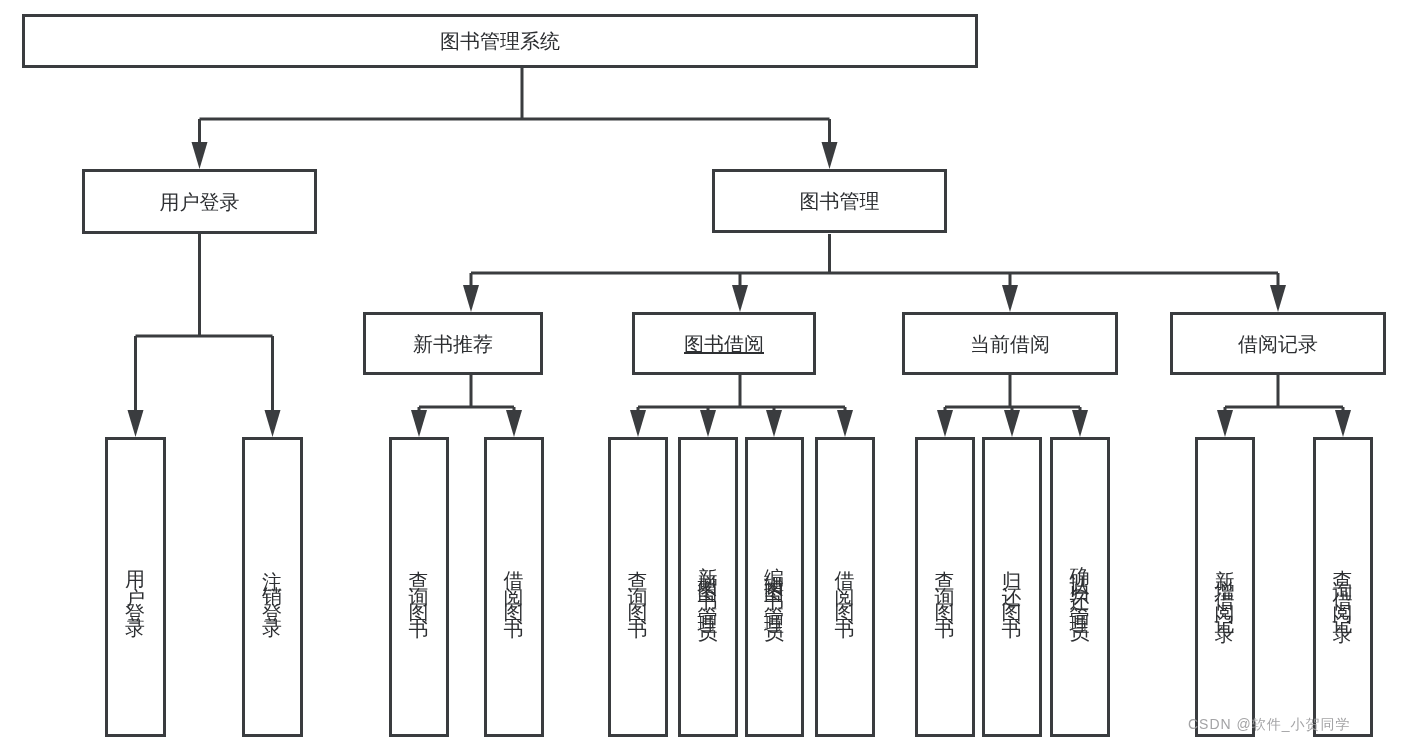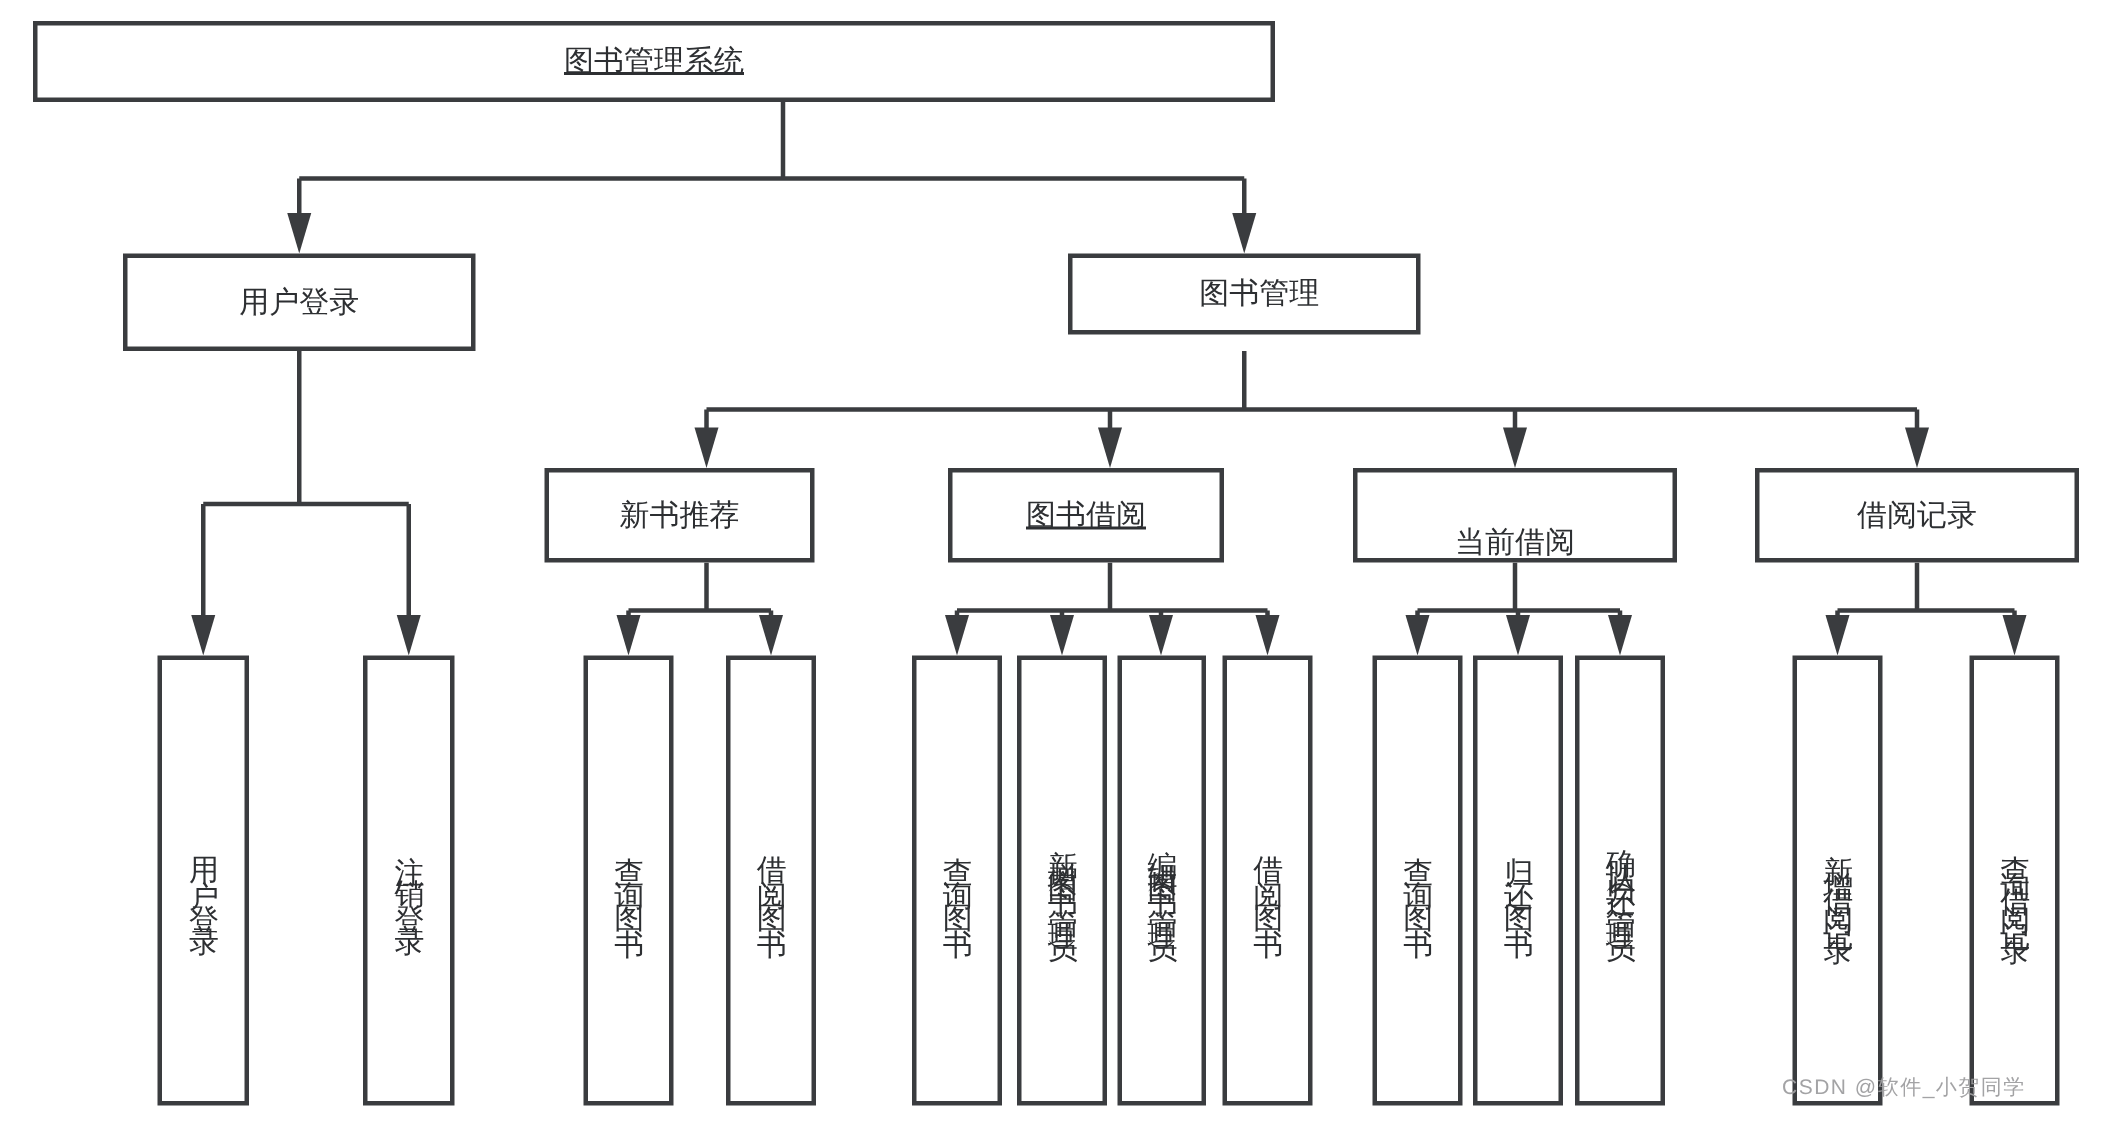--- a/index.html
+++ b/index.html
@@ -80,38 +80,38 @@
       <polygon points="766,410 782,410 774,437"></polygon>
       <polygon points="837,410 853,410 845,437"></polygon>
       <polygon points="937,410 953,410 945,437"></polygon>
       <polygon points="1004,410 1020,410 1012,437"></polygon>
       <polygon points="1072,410 1088,410 1080,437"></polygon>
       <polygon points="1217,410 1233,410 1225,437"></polygon>
       <polygon points="1335,410 1351,410 1343,437"></polygon>
     </g>
   </svg>
 
-  <div class="node" style="left:22px; top:14px; width:828px; height:54px;text-decoration:underline;">
+  <div class="node" style="left:22px; top:14px; width:956px; height:54px;">
     <span>图书管理系统</span>
   </div>
 
   <div class="node" style="left:82px; top:169px; width:235px; height:65px;">
     <span>用户登录</span>
   </div>
-  <div class="node" style="left:712px; top:169px; width:235px; height:54px;padding-left:20px;">
+  <div class="node" style="left:712px; top:169px; width:235px; height:64px;padding-left:20px;">
     <span>图书管理</span>
   </div>
 
   <div class="node" style="left:363px; top:312px; width:180px; height:63px;">
     <span>新书推荐</span>
   </div>
   <div class="node" style="left:632px; top:312px; width:184px; height:63px;text-decoration:underline;">
     <span>图书借阅</span>
   </div>
-  <div class="node" style="left:902px; top:312px; width:216px; height:63px;align-items:flex-end;">
+  <div class="node" style="left:902px; top:312px; width:216px; height:63px;">
     <span>当前借阅</span>
   </div>
   <div class="node" style="left:1170px; top:312px; width:216px; height:63px;align-items:center;">
     <span>借阅记录</span>
   </div>
 
   <div class="node leaf" style="left:105px; top:437px; width:61px; height:300px;">
     <span class="vtext spread">用户登录</span>
   </div>
   <div class="node leaf" style="left:242px; top:437px; width:61px; height:300px;">

